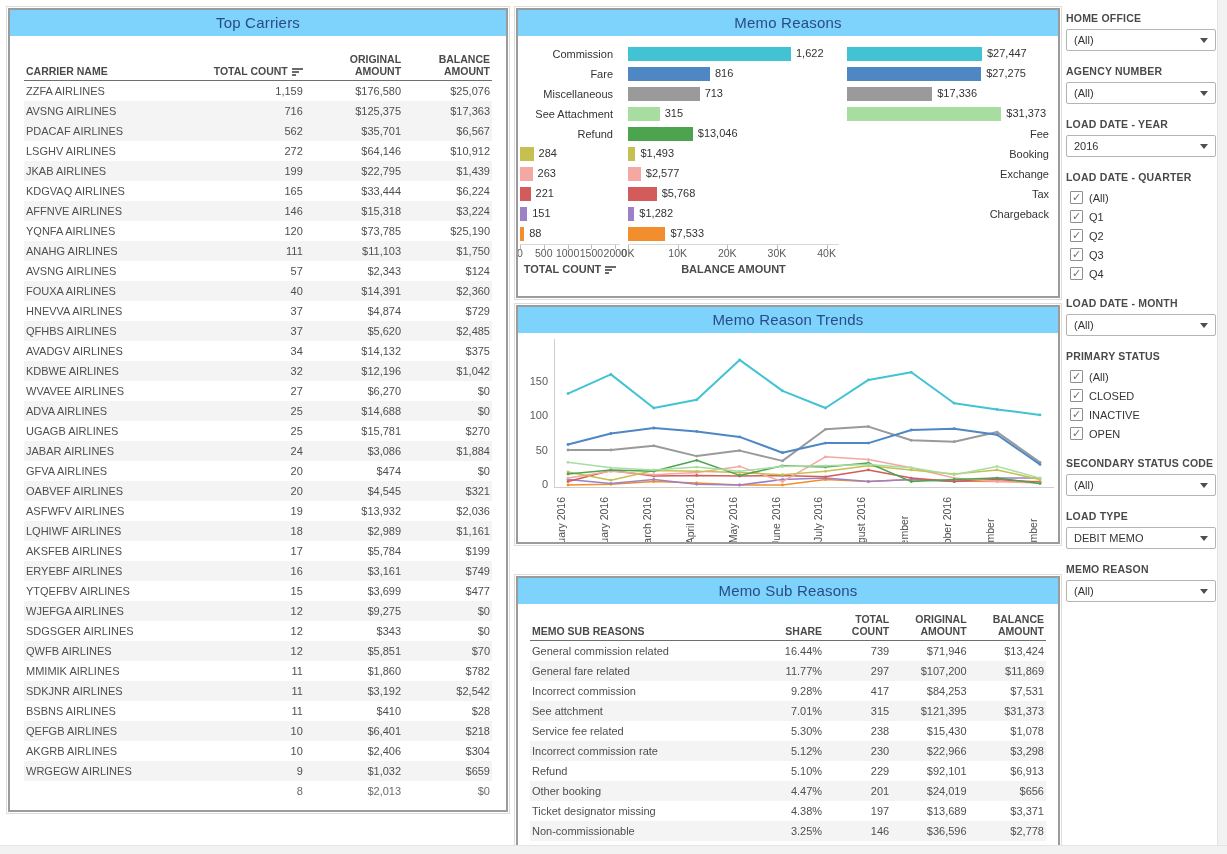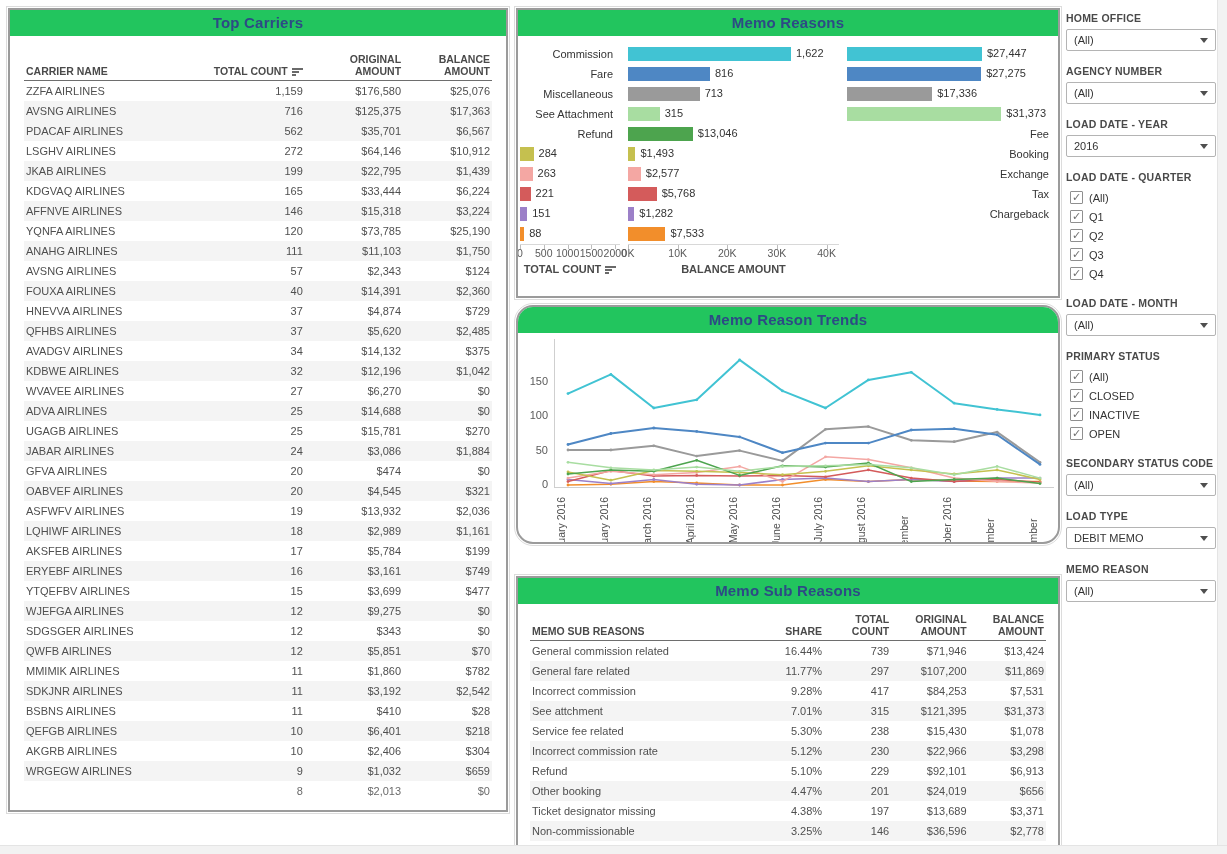--- a/index.html
+++ b/index.html
@@ -2,21 +2,21 @@
 <html><head>
 <meta charset="utf-8">
 <style>
   * { margin:0; padding:0; box-sizing:border-box; }
   html,body { width:1227px; height:854px; background:#ffffff; font-family:"Liberation Sans", sans-serif; overflow:hidden; }
   .gutter { position:absolute; background:#f2f2f2; }
   .gutter-right { right:0; top:0; width:10px; height:854px; border-left:1px solid #e4e4e4; }
   .gutter-bottom { left:0; bottom:0; width:1227px; height:9px; border-top:1px solid #e4e4e4; }
 
   .panel { position:absolute; background:#fff; border:2px solid #9b9b9b; outline:1px solid #dcdcdc; outline-offset:1px; overflow:hidden; }
-  .panel-title { height:26px; background:#22c55e; color:#2d4a85; font-size:15px; font-weight:bold; text-align:center; line-height:26px; letter-spacing:.2px; }
+  .panel-title { height:26px; background:#7dd3fc; color:#2d4a85; font-size:15px; font-weight:normal; text-align:center; line-height:26px; letter-spacing:.2px; }
 
   
   #top-carriers { left:8px; top:8px; width:500px; height:804px; }
   .tc-wrap { padding:14px 14px 0 14px; }
   table.data-table { width:100%; border-collapse:collapse; table-layout:fixed; font-size:11px; color:#4f4f4f; }
   table.data-table th { font-size:10.5px; font-weight:bold; color:#4a4a4a; border-bottom:1px solid #6e6e6e; padding:3px 2px; vertical-align:bottom; line-height:12px; }
   table.data-table td { padding:3px 2px; white-space:nowrap; overflow:hidden; line-height:14px; }
   table.data-table tr.alt { background:#f4f4f4; }
   .al { text-align:left; } .ar { text-align:right; }
   .sort-icon { display:inline-block; width:11px; height:8px; margin-left:4px; vertical-align:middle;
@@ -32,21 +32,21 @@
   .mr-cell { position:relative; height:20px; }
   .mr-bar { position:absolute; left:0; top:3px; height:14px; }
   .mr-val { position:absolute; top:2px; font-size:11px; color:#333; line-height:14px; white-space:nowrap; }
   .mr-axis { position:relative; height:40px; }
   .mr-tick { position:absolute; top:2px; transform:translateX(-50%); font-size:10.5px; color:#5a5a5a; }
   .mr-tickmark { position:absolute; top:-3px; width:1px; height:4px; background:#bdbdbd; }
   .mr-axis-label { position:absolute; top:18px; width:100%; text-align:center; font-size:11px; font-weight:bold; color:#4a4a4a; }
   .mr-chartline { border-top:1px solid #d8d8d8; }
 
   
-  #memo-trends { left:516px; top:305px; width:544px; height:239px;border-radius:17px; }
+  #memo-trends { left:516px; top:305px; width:544px; height:239px; }
   .tr-body { position:relative; height:234px; }
   .tr-ylabel { position:absolute; left:0; width:30px; text-align:right; font-size:11px; color:#5a5a5a; }
   .tr-plot { position:absolute; left:36px; top:6px; }
   .tr-months { position:absolute; left:36px; top:160px; height:74px; width:500px; }
   .tr-month { position:absolute; top:4px; writing-mode:vertical-rl; transform:rotate(180deg); font-size:10.5px; color:#4f4f4f; line-height:11px; max-height:72px; white-space:normal; text-align:left; }
 
   
   #memo-sub-reasons { left:516px; top:576px; width:544px; height:271px; }
   .sr-wrap { padding:6px 12px 0 12px; }
 

